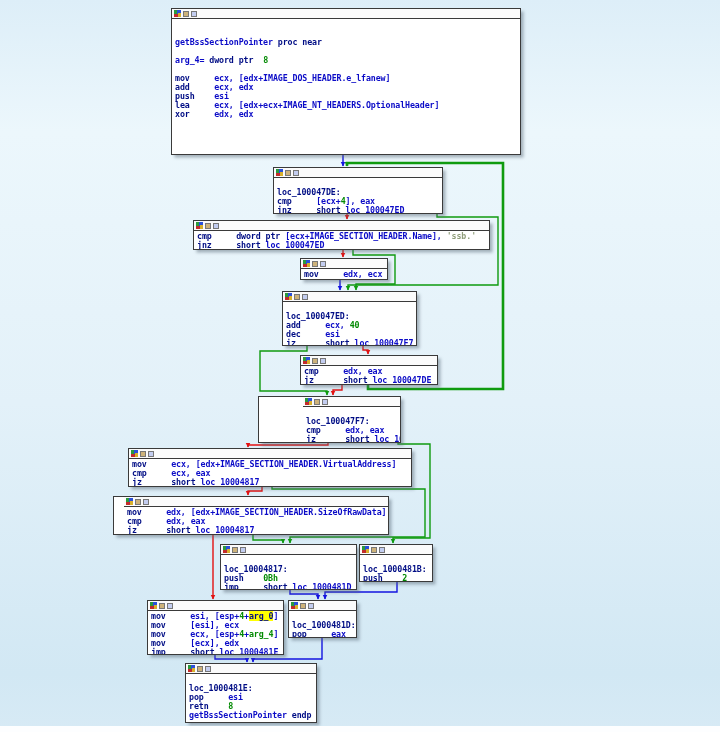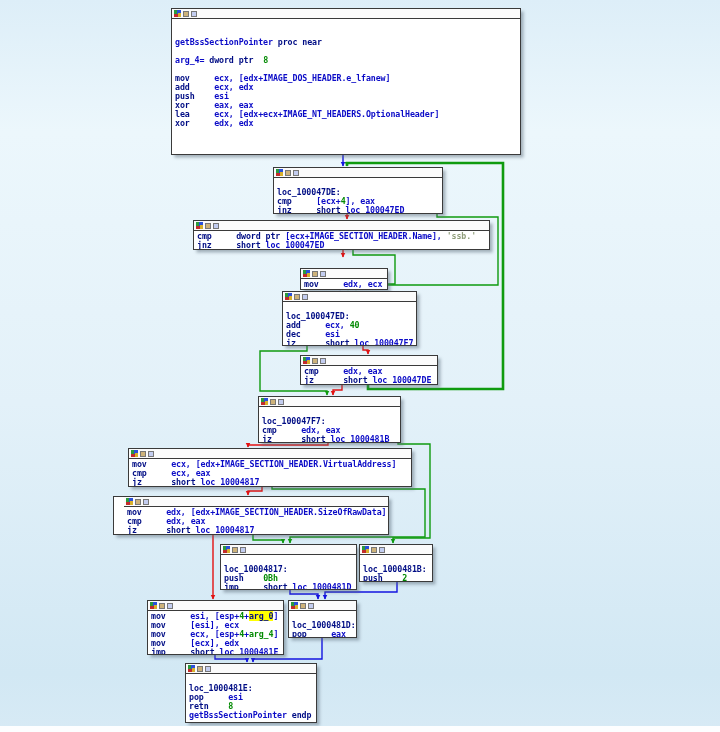--- a/index.html
+++ b/index.html
@@ -83,21 +83,20 @@
         <div class="code">
           <div class="line"> </div>
           <div class="line"> </div>
           <div class="line"><span class="t-b">getBssSectionPointer </span><span class="t-m">proc near</span></div>
           <div class="line"> </div>
           <div class="line"><span class="t-b">arg_4= </span><span class="t-m">dword ptr  </span><span class="t-g">8</span></div>
           <div class="line"> </div>
           <div class="line"><span class="t-m">mov     </span><span class="t-b">ecx, [edx+IMAGE_DOS_HEADER.e_lfanew]</span></div>
           <div class="line"><span class="t-m">add     </span><span class="t-b">ecx, edx</span></div>
           <div class="line"><span class="t-m">push    </span><span class="t-b">esi</span></div>
-          <div class="line"><span class="t-m">xor     </span><span class="t-b">eax, eax</span></div>
           <div class="line"><span class="t-m">lea     </span><span class="t-b">ecx, [edx+ecx+IMAGE_NT_HEADERS.OptionalHeader]</span></div>
           <div class="line"><span class="t-m">xor     </span><span class="t-b">edx, edx</span></div>
         </div>
       </div>
       <div class="node" style="left: 273px; top: 167px; width: 170px; height: 47px;">
         <div class="titlebar">
           <span class="nicon mosaic"></span>
           <span class="nicon tan"></span>
           <span class="nicon blue"></span>
         </div>
@@ -112,21 +111,21 @@
         <div class="titlebar">
           <span class="nicon mosaic"></span>
           <span class="nicon tan"></span>
           <span class="nicon blue"></span>
         </div>
         <div class="code">
           <div class="line"><span class="t-m">cmp     </span><span class="t-m">dword ptr </span><span class="t-b">[ecx+IMAGE_SECTION_HEADER.Name], </span><span class="t-s">'ssb.'</span></div>
           <div class="line"><span class="t-m">jnz     </span><span class="t-m">short </span><span class="t-b">loc_100047ED</span></div>
         </div>
       </div>
-      <div class="node" style="left: 300px; top: 268px; width: 88px; height: 22px;">
+      <div class="node" style="left: 300px; top: 258px; width: 88px; height: 22px;">
         <div class="titlebar">
           <span class="nicon mosaic"></span>
           <span class="nicon tan"></span>
           <span class="nicon blue"></span>
         </div>
         <div class="code">
           <div class="line"><span class="t-m">mov     </span><span class="t-b">edx, ecx</span></div>
         </div>
       </div>
       <div class="node" style="left: 282px; top: 291px; width: 135px; height: 55px;">
@@ -147,21 +146,21 @@
         <div class="titlebar">
           <span class="nicon mosaic"></span>
           <span class="nicon tan"></span>
           <span class="nicon blue"></span>
         </div>
         <div class="code">
           <div class="line"><span class="t-m">cmp     </span><span class="t-b">edx, eax</span></div>
           <div class="line"><span class="t-m">jz      </span><span class="t-m">short </span><span class="t-b">loc_100047DE</span></div>
         </div>
       </div>
-      <div class="node" style="left: 258px; top: 396px; width: 143px; height: 47px;">
+      <div class="node" style="left: 258px; top: 396px; width: 143px; height: 47px; padding-left: 44px;">
         <div class="titlebar">
           <span class="nicon mosaic"></span>
           <span class="nicon tan"></span>
           <span class="nicon blue"></span>
         </div>
         <div class="code">
           <div class="line"> </div>
           <div class="line"><span class="t-lbl">loc_100047F7:</span></div>
           <div class="line"><span class="t-m">cmp     </span><span class="t-b">edx, eax</span></div>
           <div class="line"><span class="t-m">jz      </span><span class="t-m">short </span><span class="t-b">loc_1000481B</span></div>

